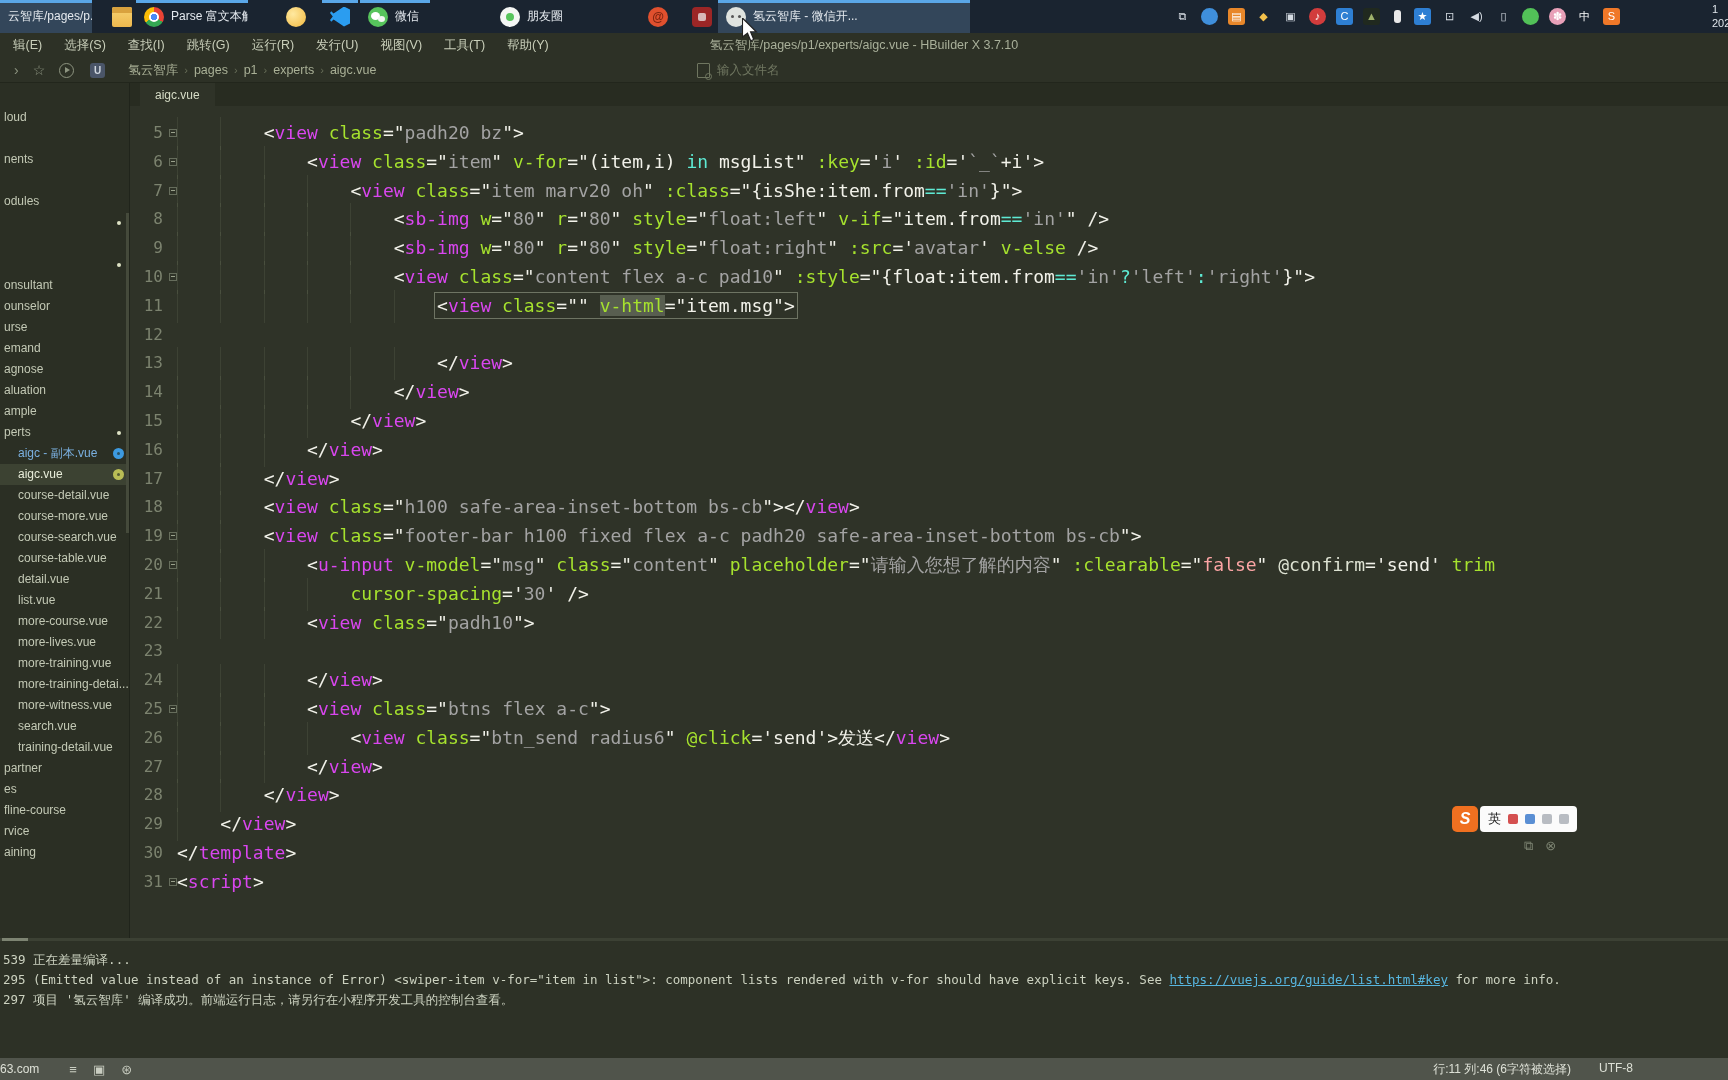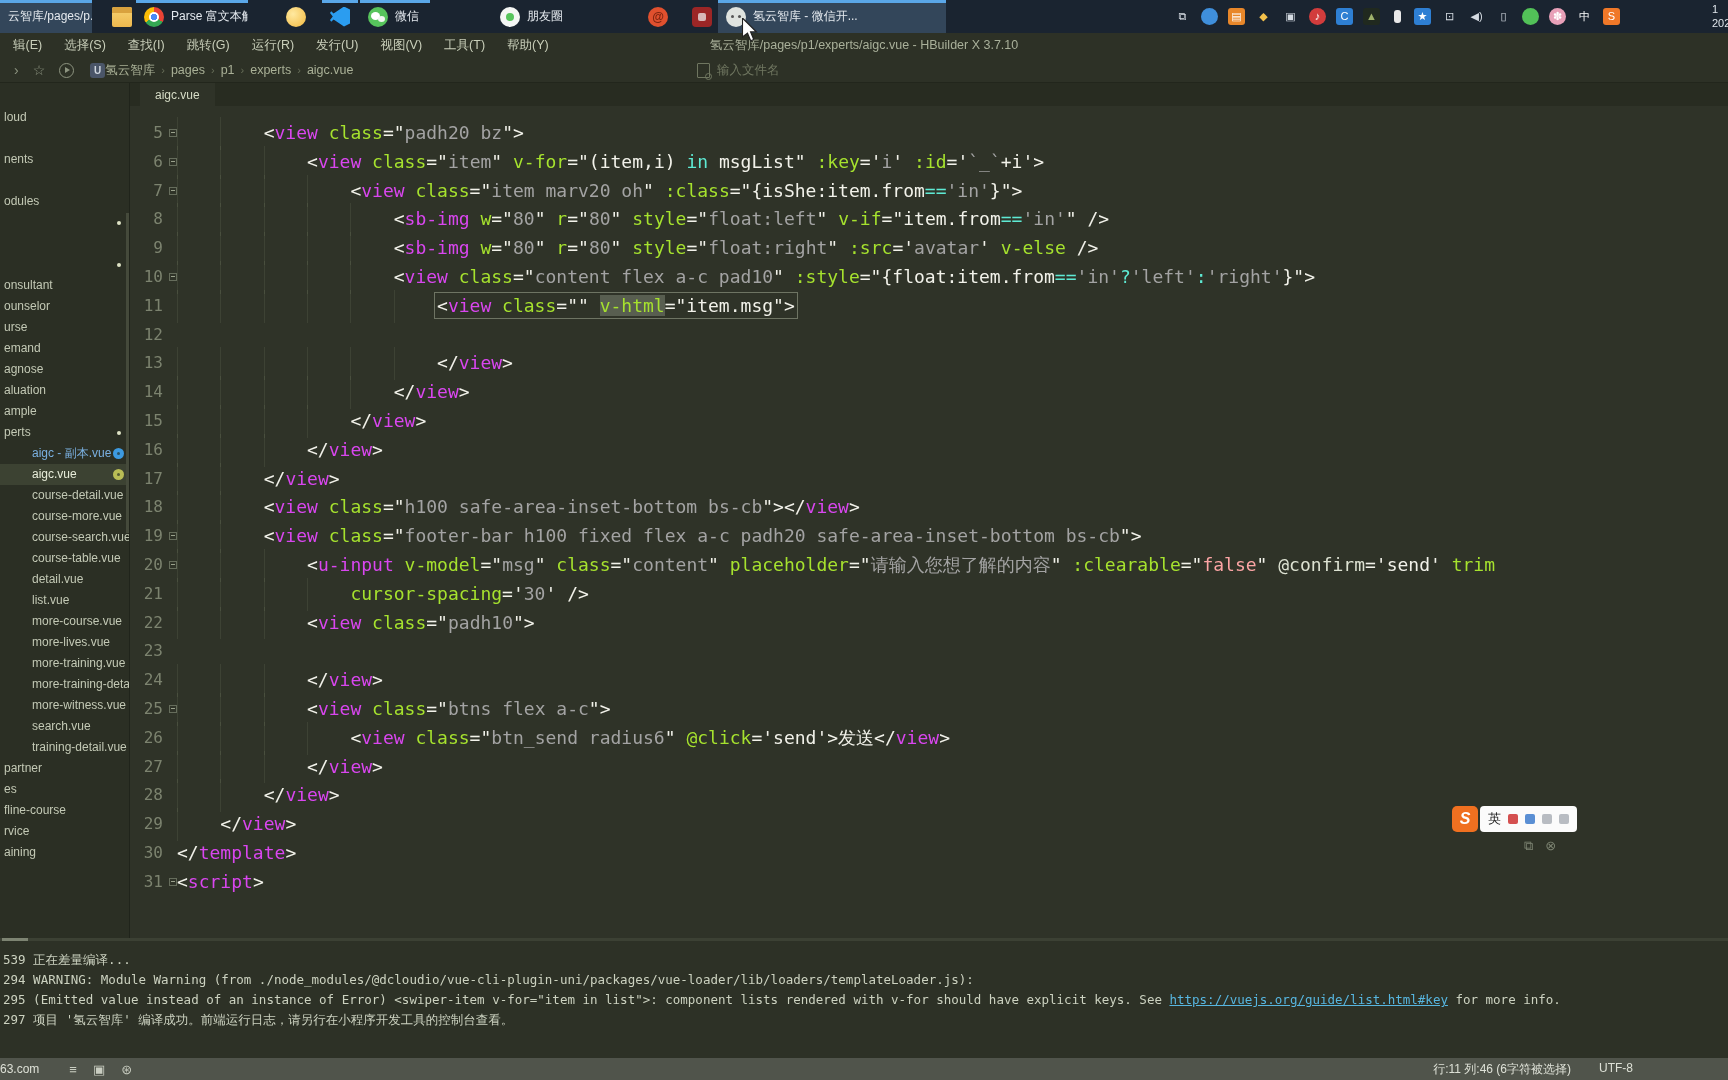--- a/index.html
+++ b/index.html
@@ -43,35 +43,35 @@
   #win-title{position:absolute;left:0;right:0;text-align:center;color:#a9b09a;font-size:12.5px;pointer-events:none}
 
   
   #toolbar{position:absolute;top:58px;left:0;right:0;height:25px;background:#2d3126;
            border-bottom:1px solid #22261c;display:flex;align-items:center;color:#9ba389;box-sizing:border-box}
   .tbi{font-size:14px;margin-left:14px;color:#8d9480;line-height:1}
   .run-circle{width:13px;height:13px;border:1px solid #8d9480;border-radius:50%;display:inline-flex;align-items:center;justify-content:center;margin-left:14px}
   .runtri{width:0;height:0;border-left:5px solid #8d9480;border-top:3.5px solid transparent;border-bottom:3.5px solid transparent;margin-left:1px}
   .proj-ic{width:15px;height:15px;background:#4a5568;color:#cfd6de;border-radius:3px;font-size:10px;
            display:inline-flex;align-items:center;justify-content:center;margin-left:16px;font-weight:bold}
-  #crumb{display:flex;align-items:center;margin-left:0;font-size:12.5px;color:#a9b096}
+  #crumb{display:flex;align-items:center;margin-left:23px;font-size:12.5px;color:#a9b096}
   .crumb-sep{color:#666d58;margin:0 6px;font-size:11px}
   #file-search{position:absolute;left:697px;top:0;height:25px;display:flex;align-items:center;gap:7px;color:#6f7660;font-size:12.5px}
   .fs-ic{width:11px;height:13px;border:1px solid #6f7660;border-radius:1px;position:relative}
   .fs-ic::after{content:"";position:absolute;right:-3px;bottom:-3px;width:5px;height:5px;border:1px solid #6f7660;border-radius:50%}
 
   
   #sidebar{position:absolute;left:0;top:83px;width:130px;bottom:140px;background:#2b2f24;
            border-right:1px solid #20241b;overflow:hidden;box-sizing:border-box}
   #tree{padding-top:24px}
   .tree-row{position:relative;height:21px;line-height:21px;font-size:12px;color:#c3c9b5;white-space:nowrap;overflow:hidden}
   .tree-row.selected{background:#3c4232;color:#e8edda}
   .tree-row.blue-file .lbl{color:#7ab0e0}
   .tree-row .lbl{padding-left:4px;display:block}
-  .tree-row.file .lbl{padding-left:32px}
+  .tree-row.file .lbl{padding-left:18px}
   .tdot{position:absolute;right:8px;top:8.5px;width:4px;height:4px;border-radius:50%;background:#dfe3c6}
   .tbadge{position:absolute;right:5px;top:5px;width:11px;height:11px;border-radius:50%}
   .tbadge.blue{background:#3d9ae0}.tbadge.olive{background:#b9bd55}
   .tbadge::after{content:"";position:absolute;left:4px;top:4px;width:3px;height:3px;border-radius:50%;background:rgba(30,40,30,.65)}
   .sb-scroll{position:absolute;right:0;top:130px;width:3px;height:320px;background:#454a3b}
 
   
   #tabbar{position:absolute;left:130px;right:0;top:83px;height:23px;background:#282c21}
   .etab{position:absolute;left:10px;top:0;height:23px;padding:0 15px;background:#2f3328;color:#d6dcc6;
         font-size:12px;display:flex;align-items:center}
@@ -145,21 +145,21 @@
       <div class="tb-item" style="left: 492px; width: 74px;">
         <span class="ic ic-wechat-moments"></span>
         <span>朋友圈</span>
       </div>
       <div class="tb-item" style="left: 640px; width: 36px;">
         <span class="ic ic-snail-app">@</span>
       </div>
       <div class="tb-item" style="left: 684px; width: 36px;">
         <span class="ic ic-red-app"></span>
       </div>
-      <div class="tb-item running activewin" style="left: 718px; width: 228px;">
+      <div class="tb-item running activewin" style="left: 718px; width: 252px;">
         <span class="ic ic-wechat-devtools"></span>
         <span>氢云智库 - 微信开...</span>
       </div>
     </div>
   <div id="tb-tray">
       <span class="tray-ic " style="color: rgb(213, 219, 226);">⧉</span>
       <span class="tray-ic circle" style="background: rgb(63, 143, 219);"></span>
       <span class="tray-ic square" style="background: rgb(232, 135, 42); color: rgb(255, 255, 255);">▤</span>
       <span class="tray-ic " style="color: rgb(243, 193, 75);">◆</span>
       <span class="tray-ic " style="color: rgb(213, 219, 226);">▣</span>
@@ -383,21 +383,20 @@
   <span>⊗</span>
 </div>
 
 <div id="splitter">
     <span class="dash"></span>
   </div>
 
 <div id="console">
   <div id="clog">
       <div class="clog-line">539 正在差量编译...</div>
-      <div class="clog-line">294 WARNING: Module Warning (from ./node_modules/@dcloudio/vue-cli-plugin-uni/packages/vue-loader/lib/loaders/templateLoader.js):</div>
       <div class="clog-line"><span>295 (Emitted value instead of an instance of Error) &lt;swiper-item v-for="item in list"&gt;: component lists rendered with v-for should have explicit keys. See </span><span class="clog-link">https://vuejs.org/guide/list.html#key</span><span> for more info.</span></div>
       <div class="clog-line">297 项目 '氢云智库' 编译成功。前端运行日志，请另行在小程序开发工具的控制台查看。</div>
     </div>
 </div>
 
 <div id="ime">
   <span class="ime-logo">S</span>
   <span class="ime-bar">
     <span>英</span>
     <span class="ime-ic red"></span>

